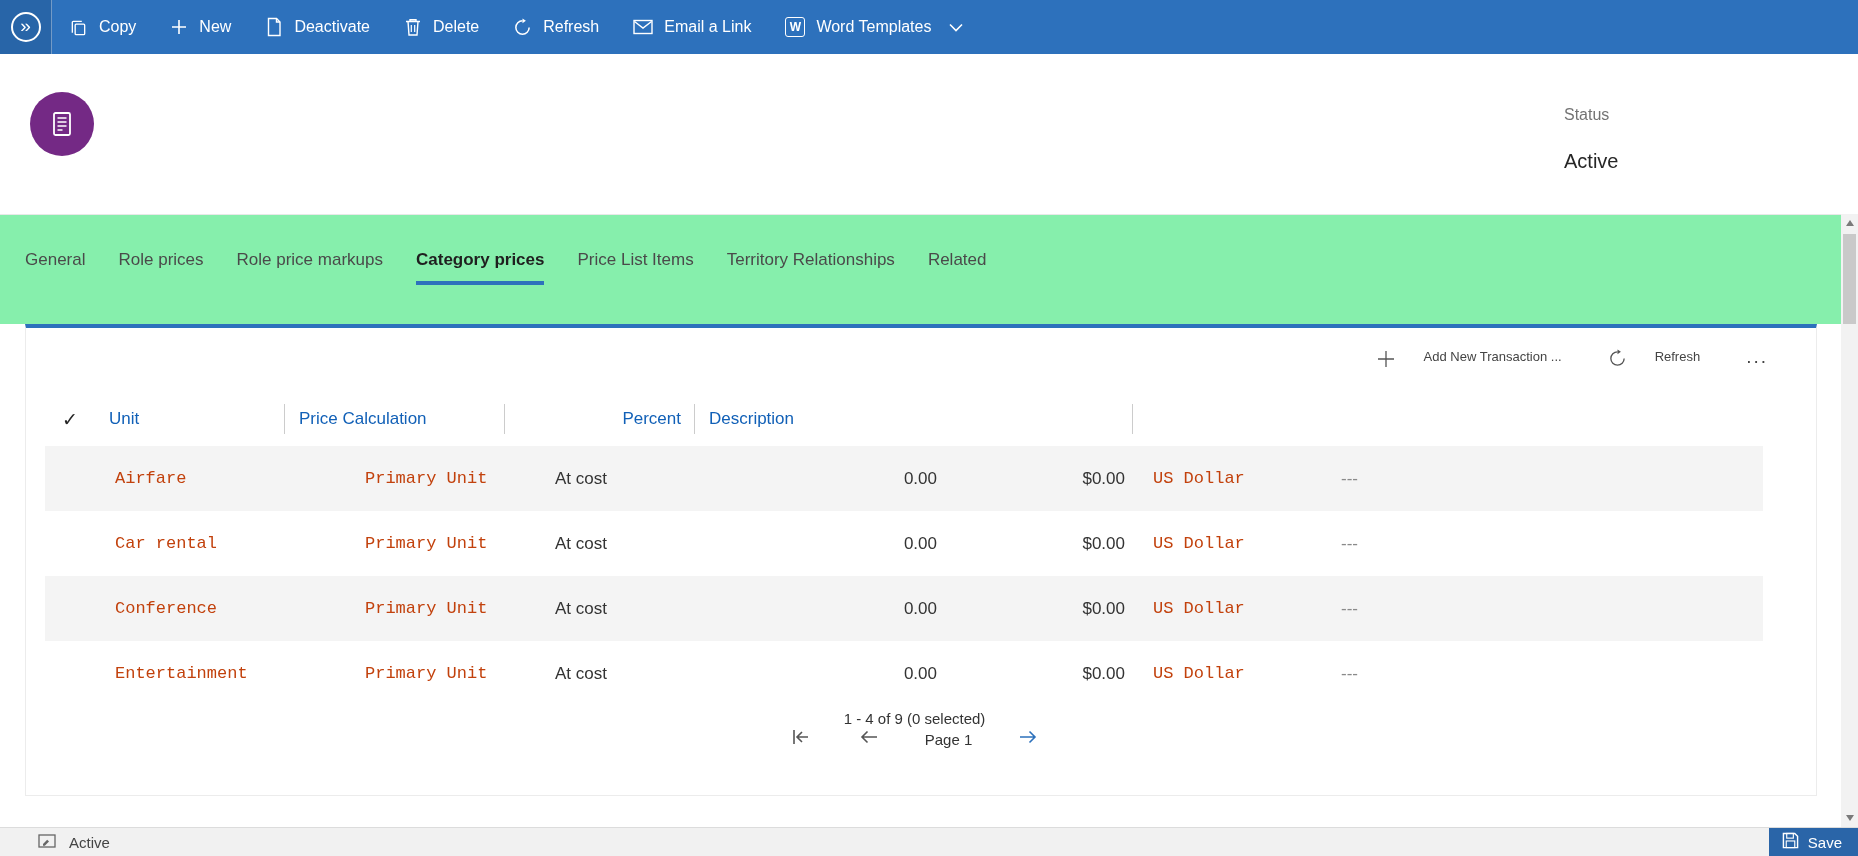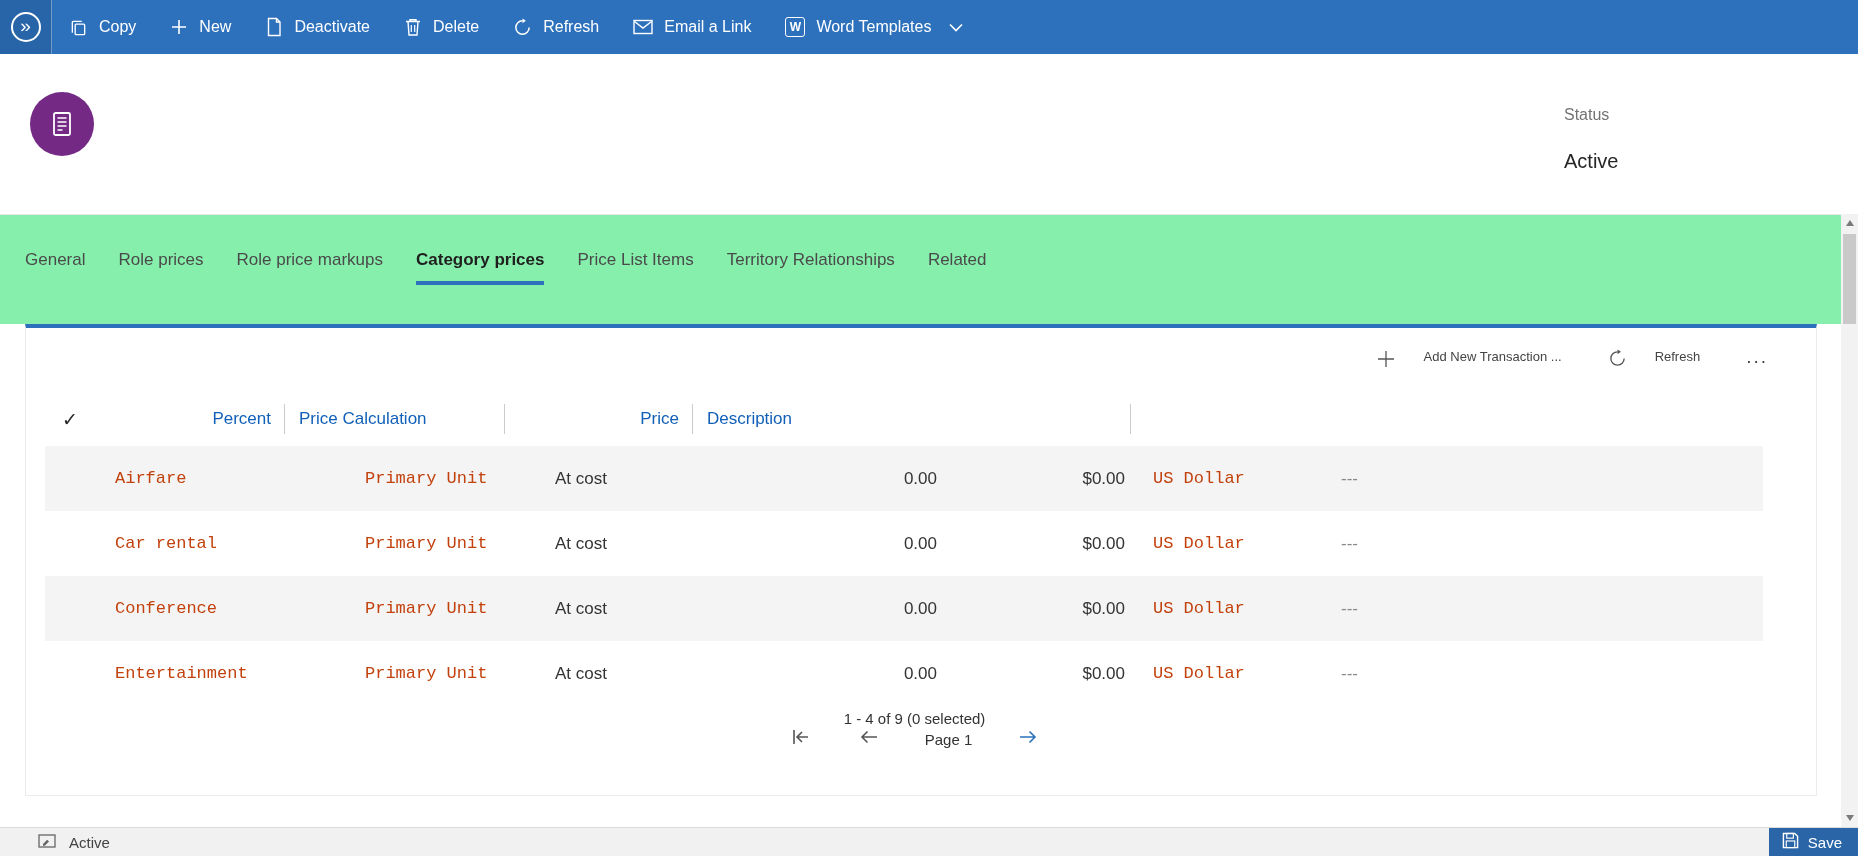--- a/index.html
+++ b/index.html
@@ -225,23 +225,23 @@
             <path d="M10 0.6 l3.6 2.4 -3.6 2.4 z" fill="#555"></path>
           </svg>
       </span>
       <span>Refresh</span>
     </div>
     <div class="gt-more">...</div>
   </div>
 
   <div class="grid-header">
     <div class="hcell col-select">✓</div>
+    <div class="hcell col-unit">Unit</div>
+    <div class="hcell col-calc">Price Calculation</div>
     <div class="hcell col-percent">Percent</div>
-    <div class="hcell col-calc">Price Calculation</div>
-    <div class="hcell col-price">Price</div>
     <div class="hcell col-desc">Description</div>
   </div>
 
   <div>
     <div class="grid-row stripe">
       <div class="cell col-select"></div>
       <div class="cell col-category link">Airfare</div>
       <div class="cell col-unit link">Primary Unit</div>
       <div class="cell col-calc">At cost</div>
       <div class="cell col-percent">0.00</div>

